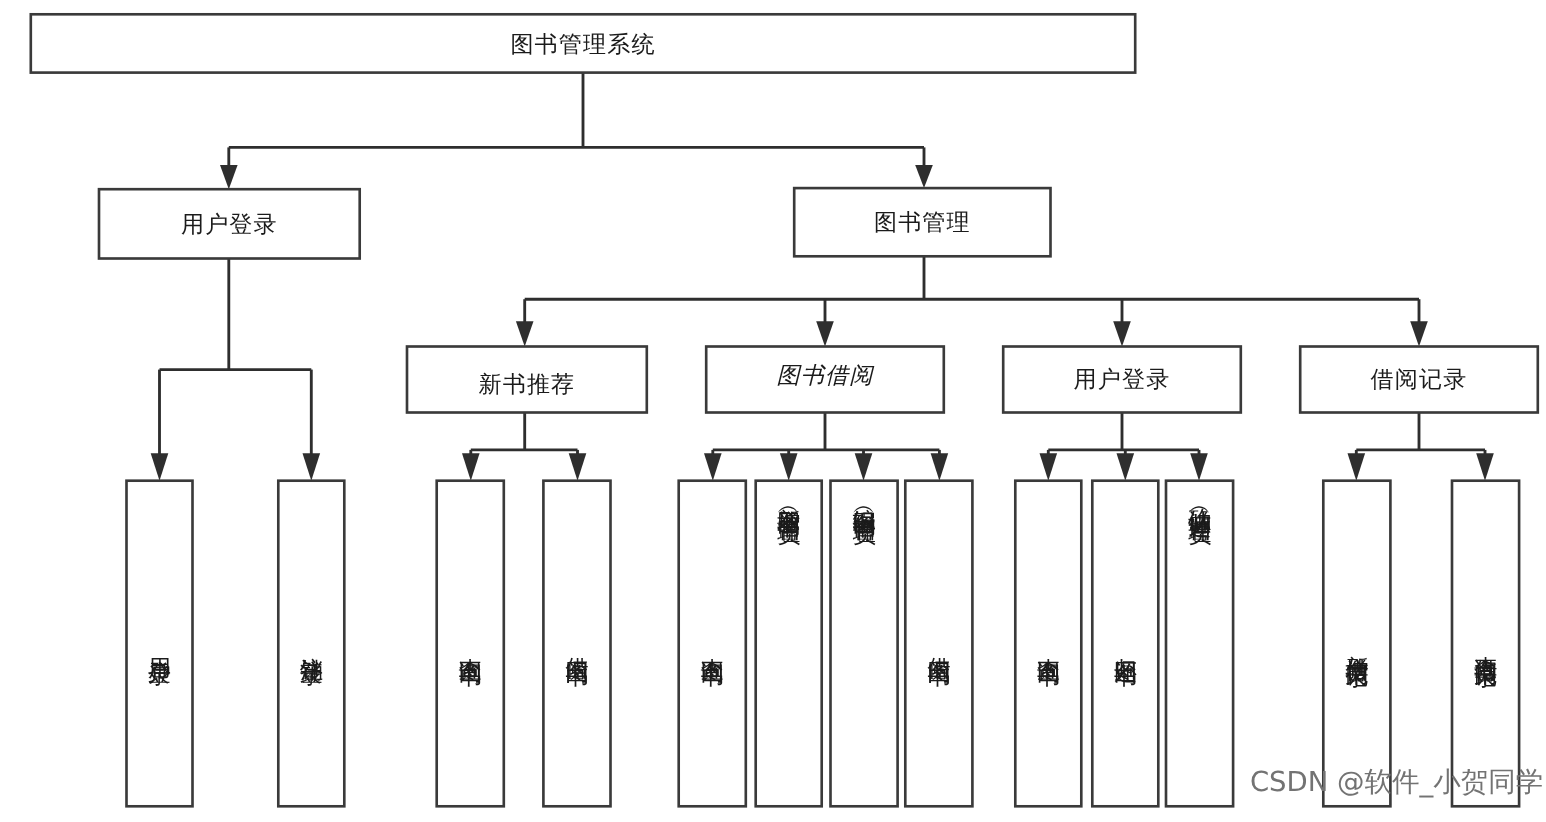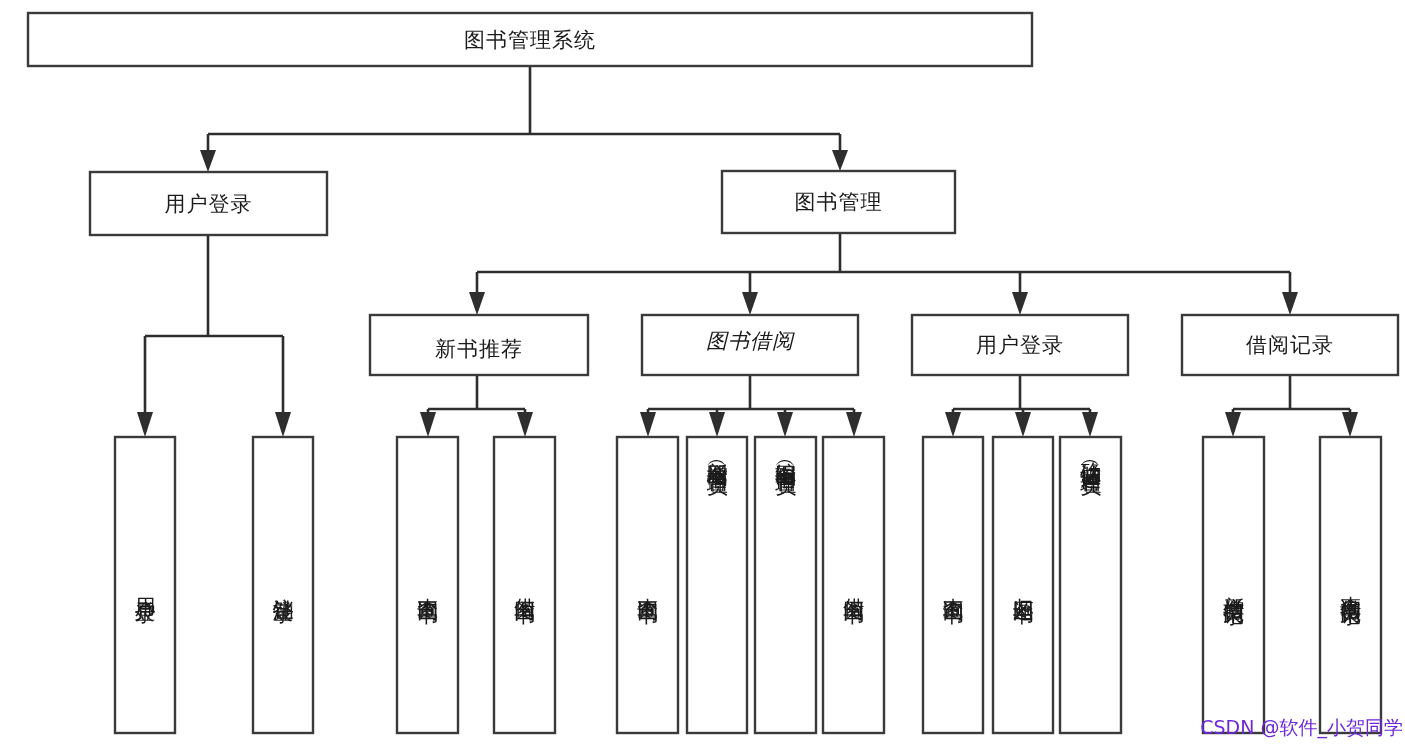--- a/index.html
+++ b/index.html
@@ -70,24 +70,24 @@
   .hlabel-text {
     font-family: "DejaVu Sans", "Liberation Sans", sans-serif;
     font-size: 21px;
     color: #1b1b1b;
     letter-spacing: 1px;
     white-space: nowrap;
   }
   #watermark {
     position: absolute;
     right: 12px;
-    bottom: 6px;
-    font-family: "DejaVu Sans", "Liberation Sans", sans-serif;
-    font-size: 19px;
-    color: #6d28d9;
+    bottom: 20px;
+    font-family: "DejaVu Sans", "Liberation Sans", sans-serif;
+    font-size: 25px;
+    color: #737373;
     white-space: nowrap;
     pointer-events: none;
   }
 </style>
 </head>
 <body>
 
 <div id="diagram-root">
 
   <svg id="tree-svg" viewBox="0 0 1405 747">

